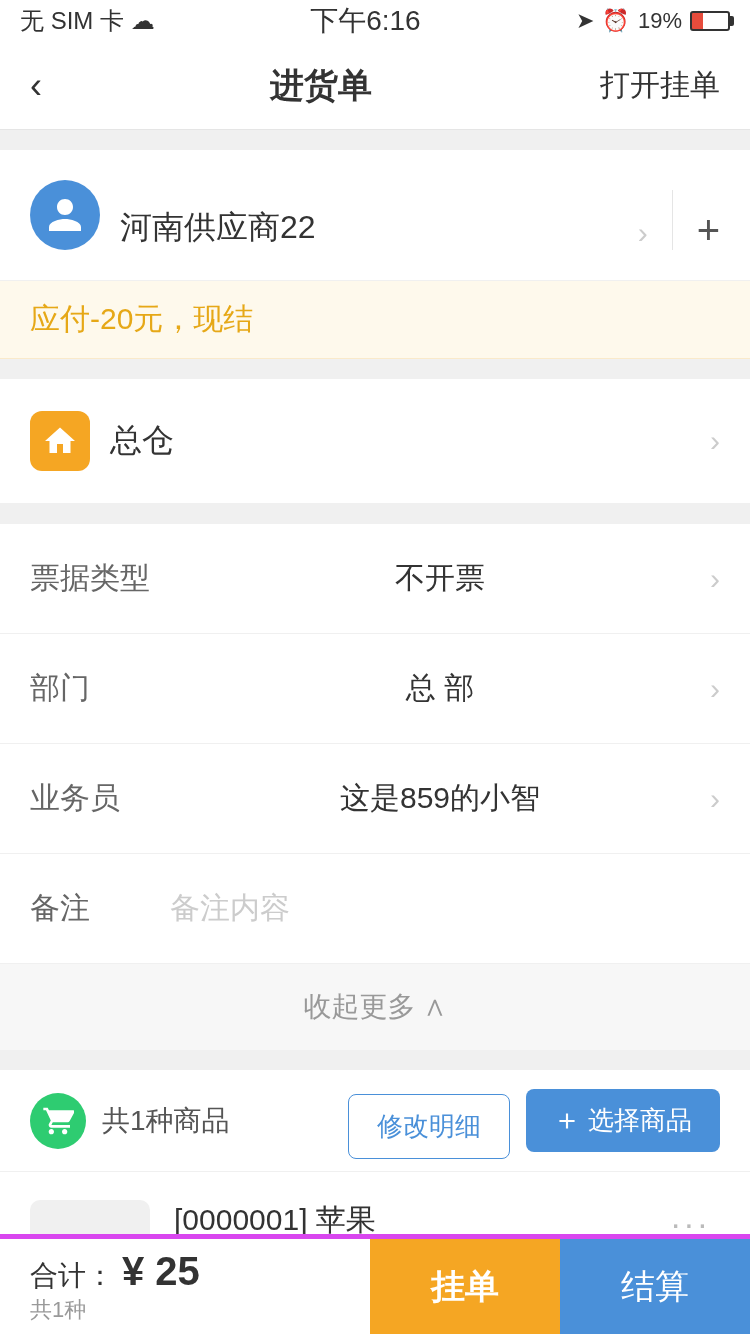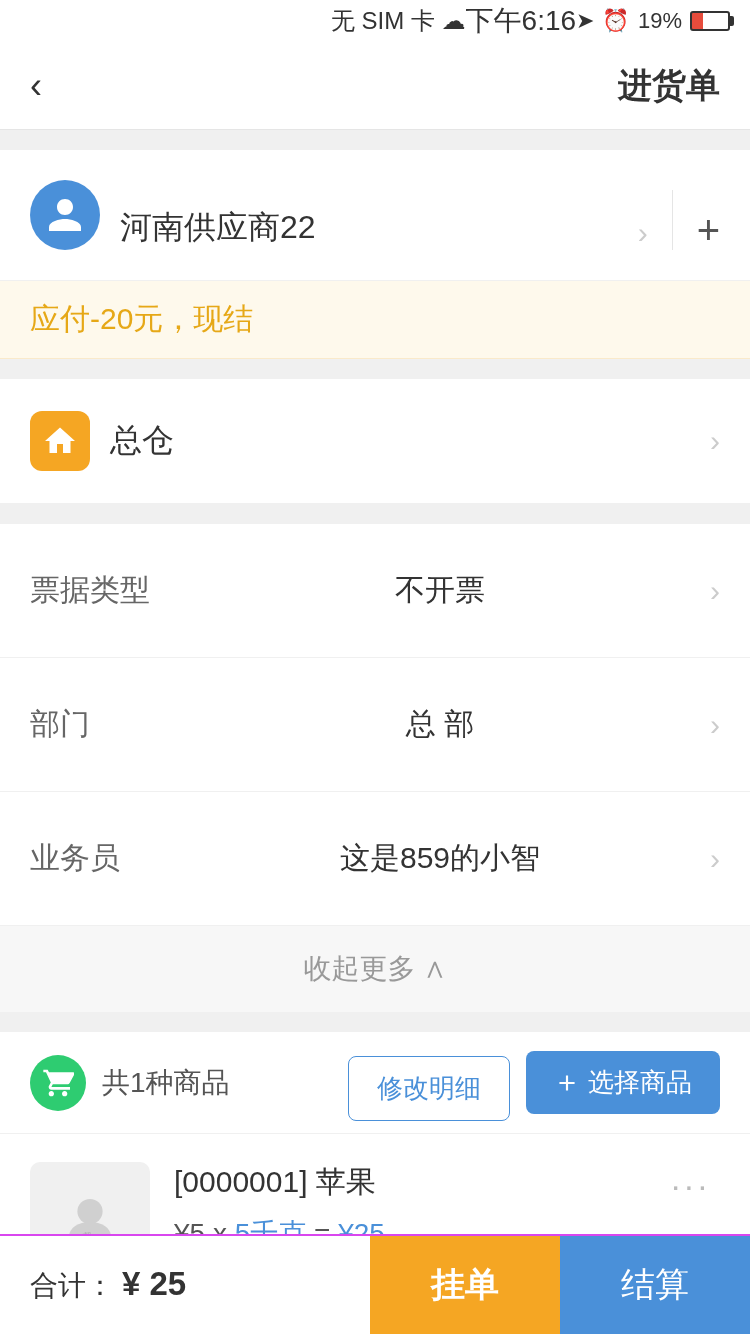--- a/index.html
+++ b/index.html
@@ -12,21 +12,21 @@
       font-size: 32px;
       color: #333;
     }
 
     
     .status-bar {
       height: 42px;
       background: #fff;
       display: flex;
       align-items: center;
-      justify-content: flex-end;
+      justify-content: space-between;
       padding: 0 20px;
       font-size: 24px;
       color: #333;
     }
     .status-left { display: flex; align-items: center; gap: 8px; }
     .status-center { font-size: 28px; font-weight: 500; }
     .status-right { display: flex; align-items: center; gap: 8px; font-size: 22px; }
     .battery-icon {
       display: inline-block;
       width: 40px;
@@ -163,21 +163,21 @@
     }
     .row-chevron {
       color: #ccc;
       font-size: 30px;
     }
 
     
     .form-row {
       display: flex;
       align-items: center;
-      padding: 46px 30px;
+      padding: 34px 30px;
       background: #fff;
       border-bottom: 1px solid #f0f0f0;
     }
     .form-label {
       font-size: 30px;
       color: #666;
       width: 140px;
       flex-shrink: 0;
     }
     .form-value {
@@ -299,38 +299,38 @@
     
     .bottom-bar {
       position: fixed;
       bottom: 0;
       left: 0;
       width: 750px;
       height: 100px;
       display: flex;
       align-items: stretch;
       background: #fff;
-      border-top: 2px solid #d946ef;
+      border-top: 5px solid #d946ef;
     }
     .bottom-total {
       flex: 1;
       display: flex;
       flex-direction: column;
       justify-content: center;
       padding: 0 30px;
     }
     .bottom-total-main {
       font-size: 28px;
       color: #333;
       display: flex;
       align-items: baseline;
       gap: 8px;
     }
     .bottom-total-main .amount {
-      font-size: 33px;
+      font-size: 40px;
       font-weight: 600;
     }
     .bottom-total-sub {
       font-size: 22px;
       color: #999;
     }
     .bottom-btn-hang {
       width: 190px;
       background: #f5a623;
       display: flex;
@@ -363,20 +363,21 @@
     <span>➤</span>
     <span>⏰</span>
     <span>19%</span>
     <div class="battery-icon"></div>
   </div>
 </div>
 
 <div class="nav-bar">
   <span class="nav-back">‹</span>
   <span class="nav-title">进货单</span>
+  <span class="nav-action">打开挂单</span>
 </div>
 
 <div class="section-gap"></div>
 
 <div class="card">
   <div class="supplier-row">
     <div class="supplier-avatar">
       <svg viewBox="0 0 24 24">
         <path d="M12 12c2.7 0 4.8-2.1 4.8-4.8S14.7 2.4 12 2.4 7.2 4.5 7.2 7.2 9.3 12 12 12zm0 2.4c-3.2 0-9.6 1.6-9.6 4.8v2.4h19.2v-2.4c0-3.2-6.4-4.8-9.6-4.8z"></path>
       </svg>
@@ -419,20 +420,24 @@
     <span class="form-value">总 部</span>
     <span class="form-chevron">›</span>
   </div>
 
   <div class="form-row">
     <span class="form-label">业务员</span>
     <span class="form-value">这是859的小智</span>
     <span class="form-chevron">›</span>
   </div>
 
+  <div class="form-row">
+    <span class="form-label">备注</span>
+    <span class="form-placeholder">备注内容</span>
+  </div>
 </div>
 
 <div class="collapse-row">
   <span>收起更多 ∧</span>
 </div>
 
 <div class="section-gap"></div>
 
 <div class="card">
   <div class="product-header">
@@ -468,16 +473,17 @@
     <span class="product-more">···</span>
   </div>
 </div>
 
 <div class="bottom-bar">
   <div class="bottom-total">
     <div class="bottom-total-main">
       <span>合计：</span>
       <span class="amount">¥ 25</span>
     </div>
+    <div class="bottom-total-sub">共1种</div>
   </div>
   <div class="bottom-btn-hang">挂单</div>
   <div class="bottom-btn-settle">结算</div>
 </div>
 
 </body></html>

